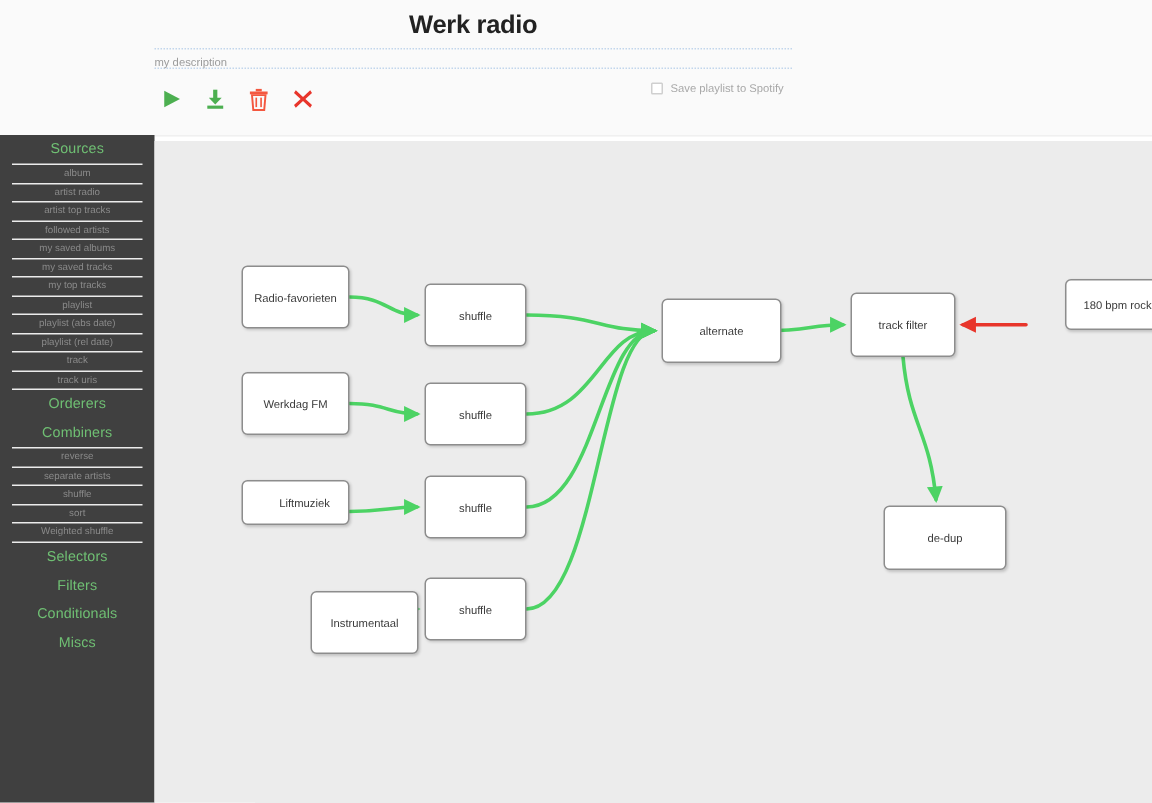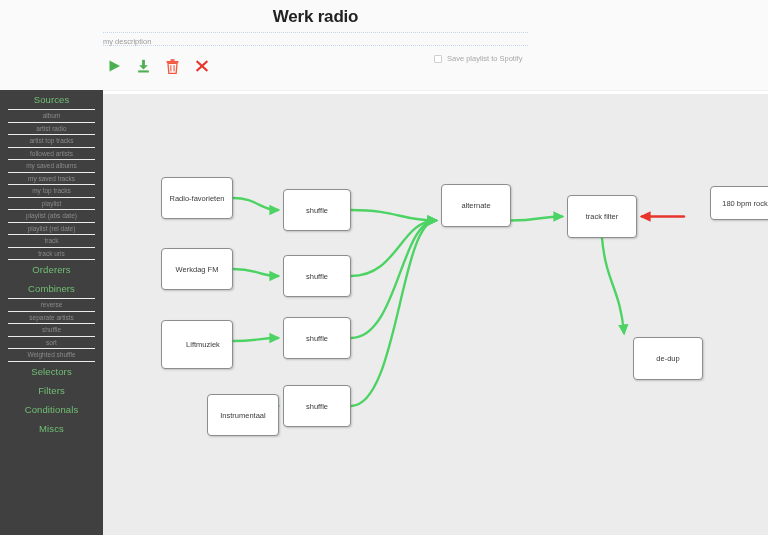--- a/index.html
+++ b/index.html
@@ -270,44 +270,44 @@
         <path d="M499,144 C503,189 517,194 521,239" stroke="#4cd364" marker-end="url(#arrow-green)"></path>
       </g>
   </svg>
   <div id="node-layer">
       <div class="node" style="left: 58px; top: 83px; width: 72px; height: 42px;">
         <span>Radio-favorieten</span>
       </div>
       <div class="node" style="left: 58px; top: 154px; width: 72px; height: 42px;">
         <span>Werkdag FM</span>
       </div>
-      <div class="node" style="left: 58px; top: 226px; width: 72px; height: 49px; padding-left: 12px;">
+      <div class="node" style="left: 58px; top: 226px; width: 72px; height: 30px; padding-left: 12px;">
         <span>Liftmuziek</span>
       </div>
       <div class="node" style="left: 58px; top: 300px; width: 72px; height: 42px; margin-left: 46px;">
         <span>Instrumentaal</span>
       </div>
       <div class="node" style="left: 180px; top: 95px; width: 68px; height: 42px;">
         <span>shuffle</span>
       </div>
       <div class="node" style="left: 180px; top: 161px; width: 68px; height: 42px;">
         <span>shuffle</span>
       </div>
       <div class="node" style="left: 180px; top: 223px; width: 68px; height: 42px;">
         <span>shuffle</span>
       </div>
       <div class="node" style="left: 180px; top: 291px; width: 68px; height: 42px;">
         <span>shuffle</span>
       </div>
-      <div class="node" style="left: 338px; top: 90px; width: 70px; height: 43px;">
+      <div class="node" style="left: 338px; top: 105px; width: 80px; height: 43px;">
         <span>alternate</span>
       </div>
       <div class="node" style="left: 464px; top: 101px; width: 70px; height: 43px;">
         <span>track filter</span>
       </div>
       <div class="node" style="left: 581px; top: 92px; width: 70px; height: 34px; margin-left: 26px;">
         <span>180 bpm rock</span>
       </div>
-      <div class="node" style="left: 486px; top: 243px; width: 70px; height: 43px; margin-left: 44px;">
+      <div class="node" style="left: 486px; top: 243px; width: 82px; height: 43px;">
         <span>de-dup</span>
       </div>
     </div>
 </div>
 
 </body></html>

